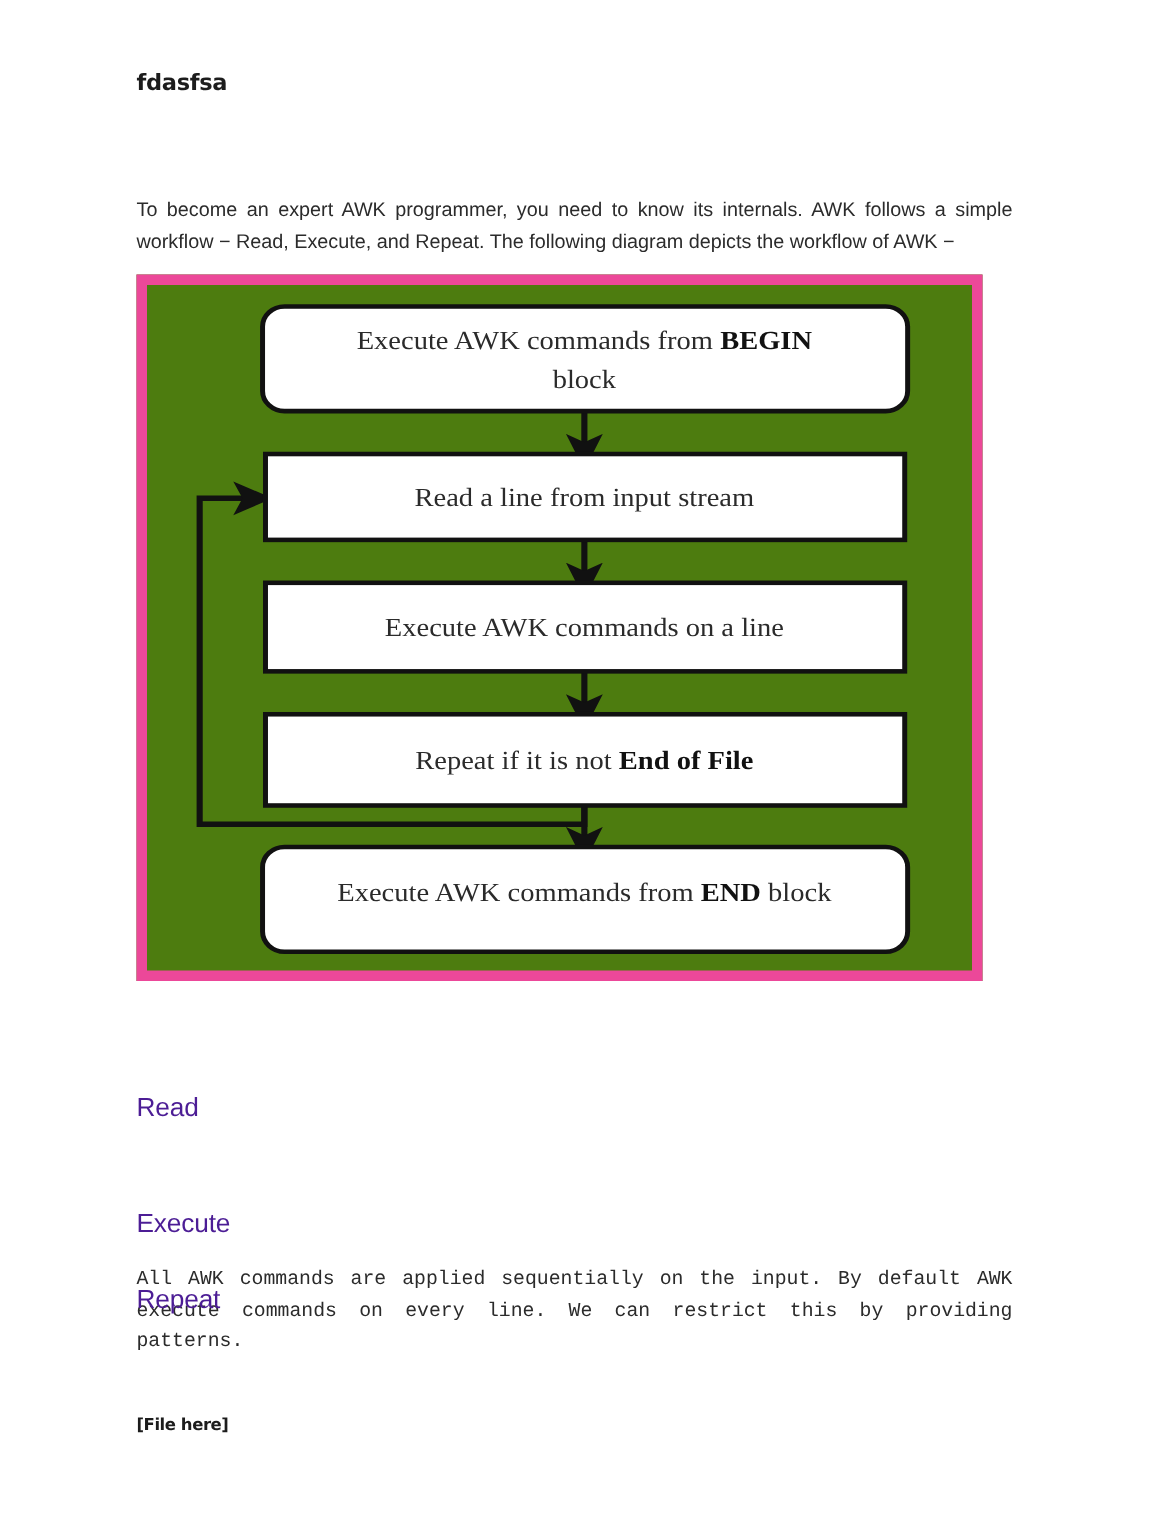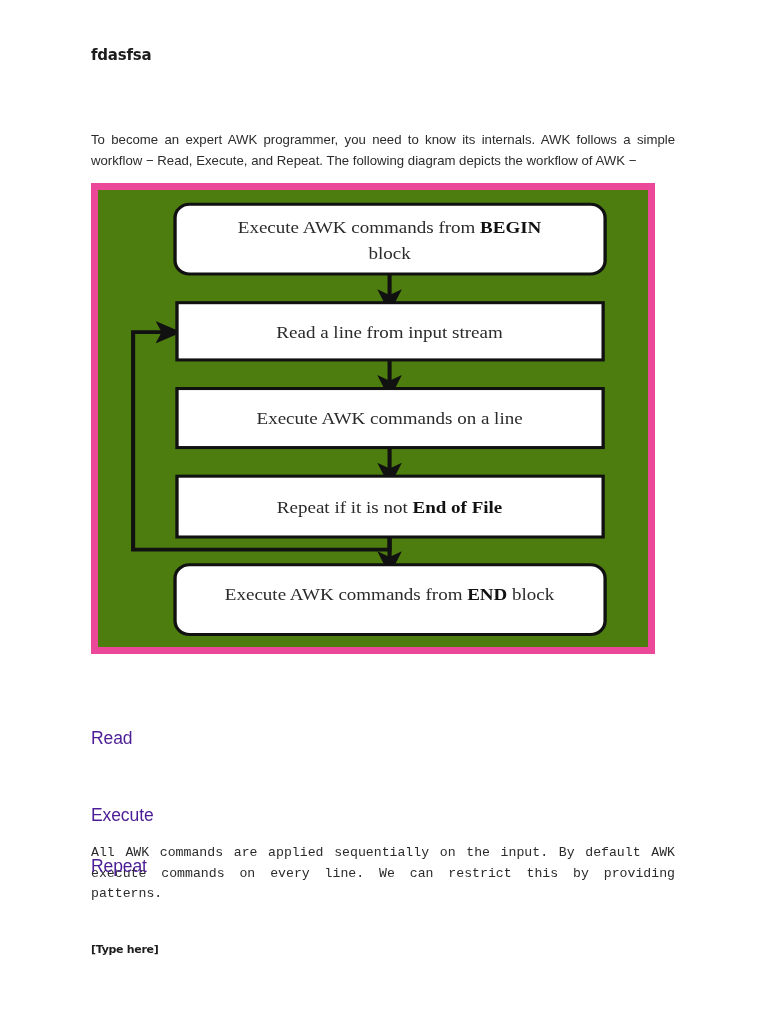--- a/index.html
+++ b/index.html
@@ -166,15 +166,15 @@
     </svg>
   </div>
 
   <h2 class="sec-head read">Read</h2>
 
   <h2 class="sec-head execute">Execute</h2>
   <p class="sec-body execute">All AWK commands are applied sequentially on the input. By default AWK execute commands on every line. We can restrict this by providing patterns.</p>
 
   <h2 class="sec-head repeat">Repeat</h2>
 
-  <div class="running-foot">[Type here]</div>
+  <div class="running-foot">[File here]</div>
 
 </div>
 
 </body></html>

